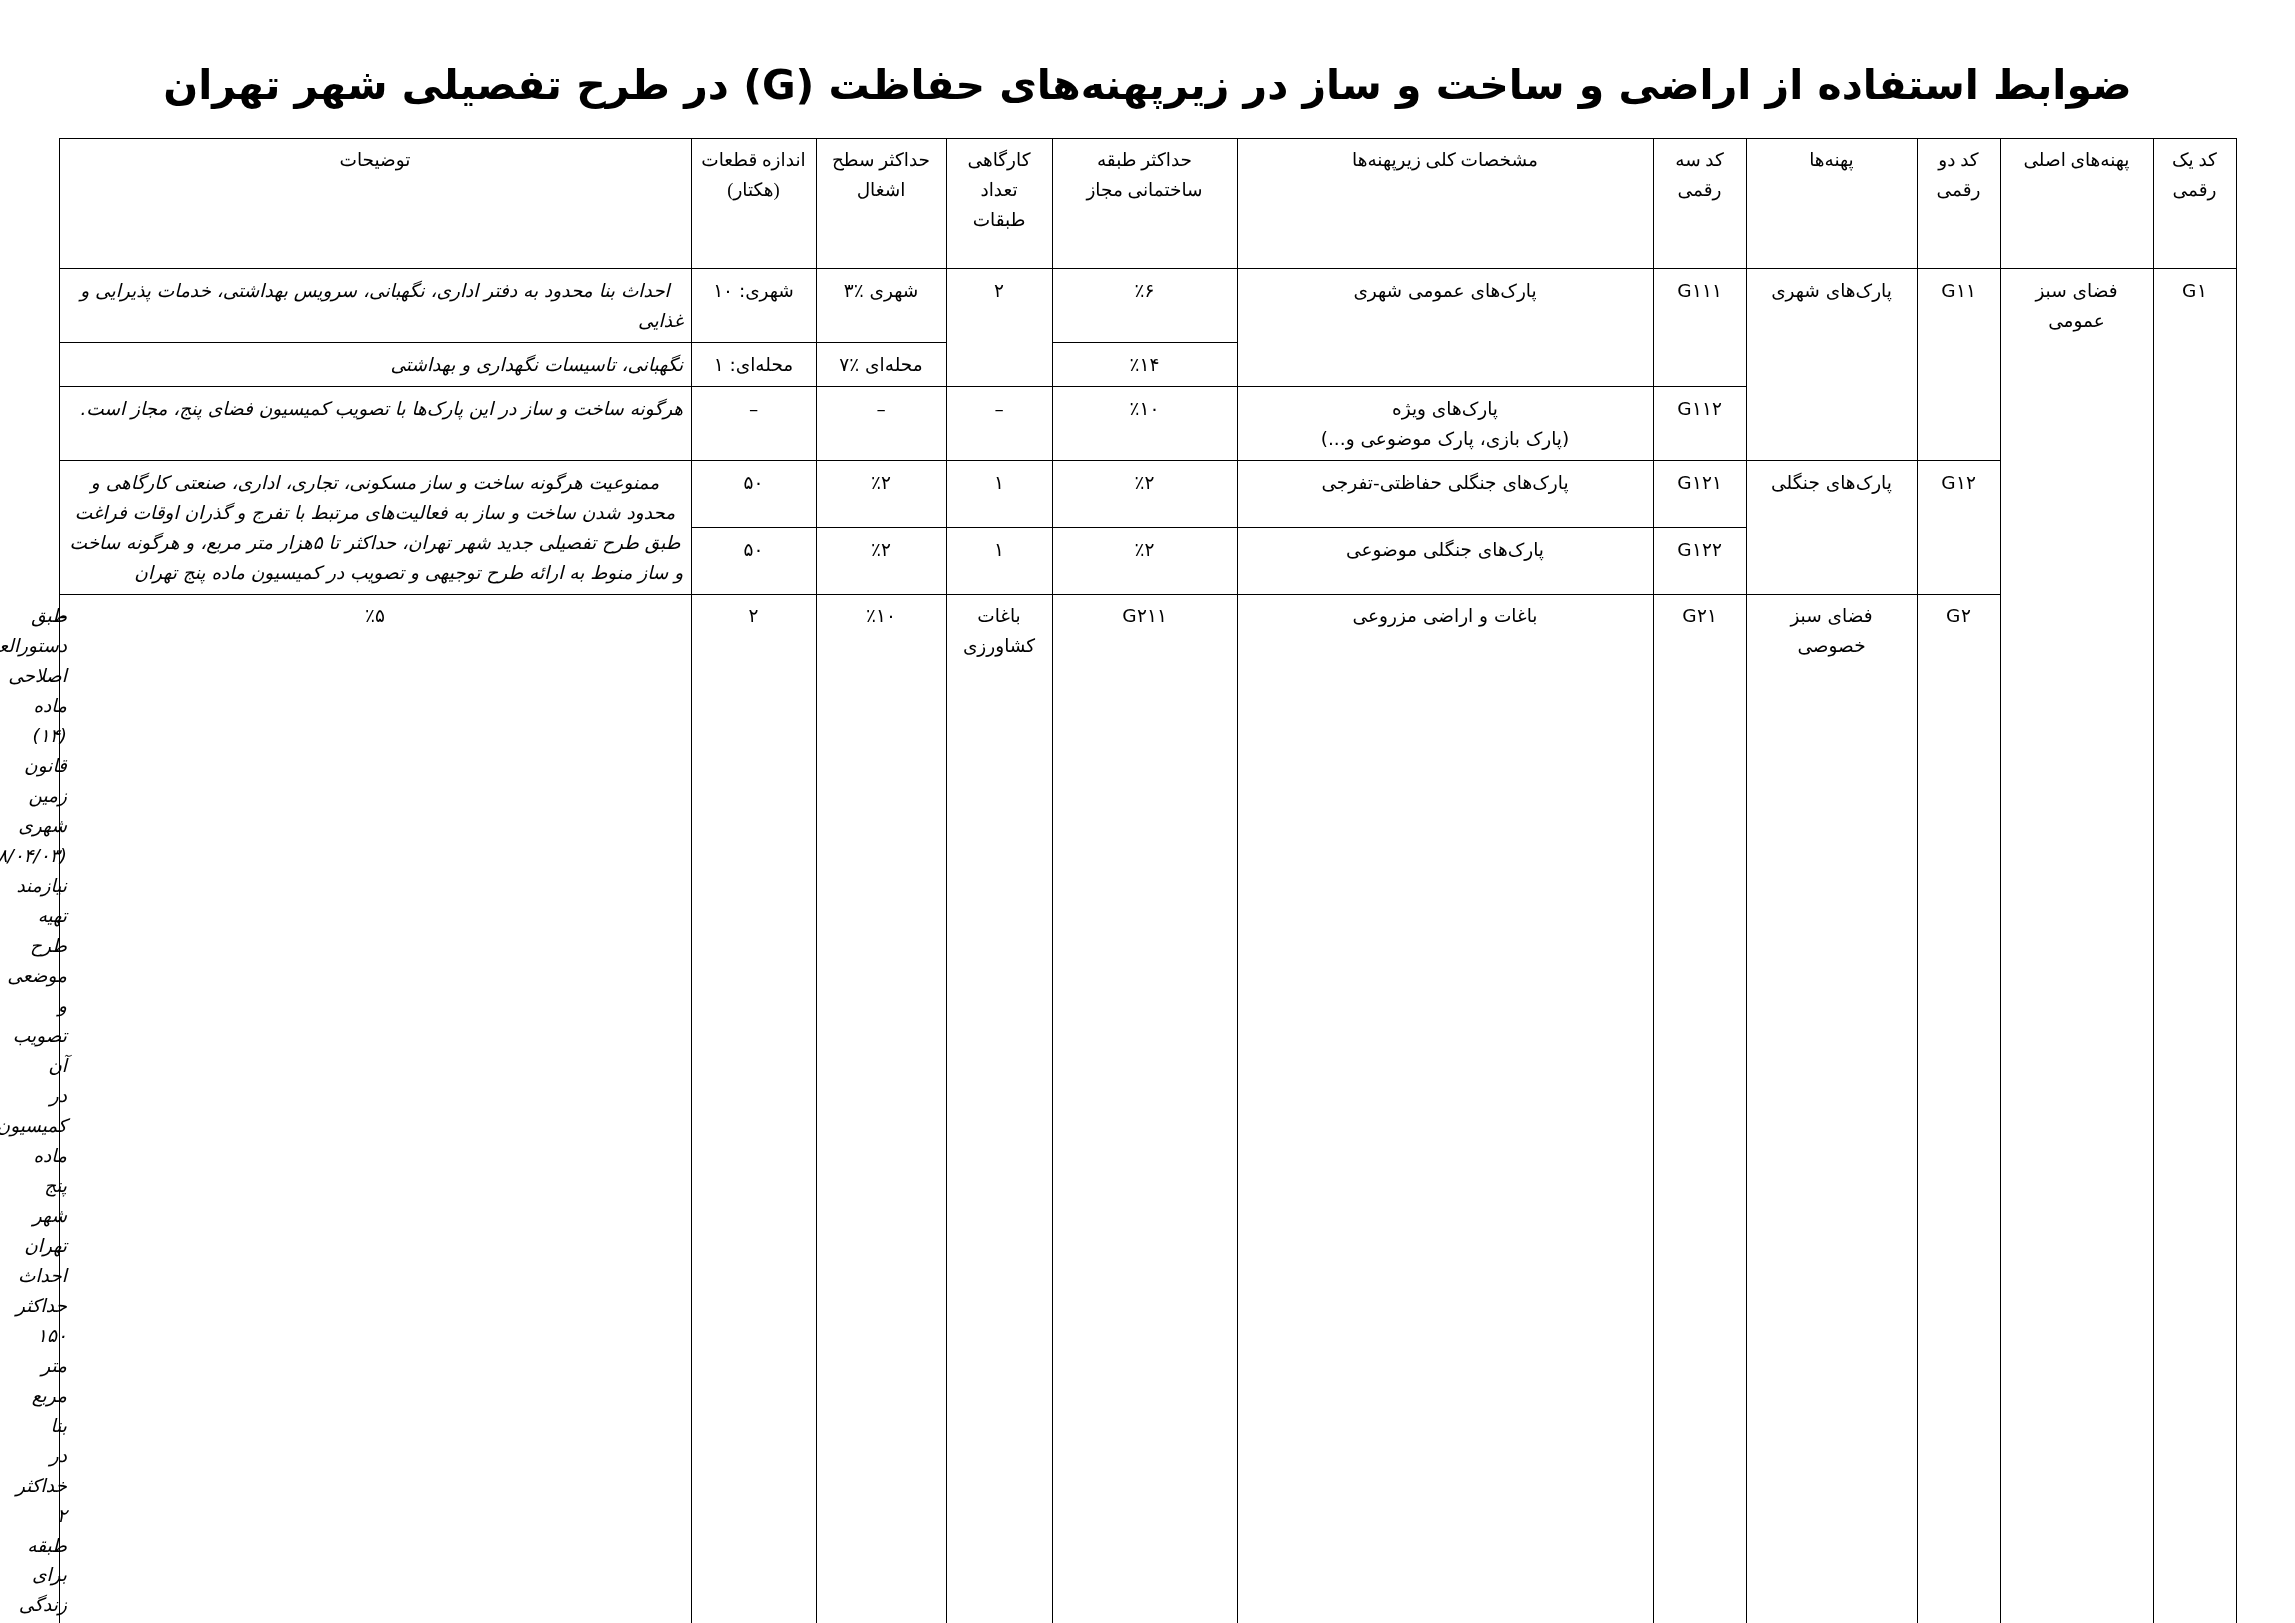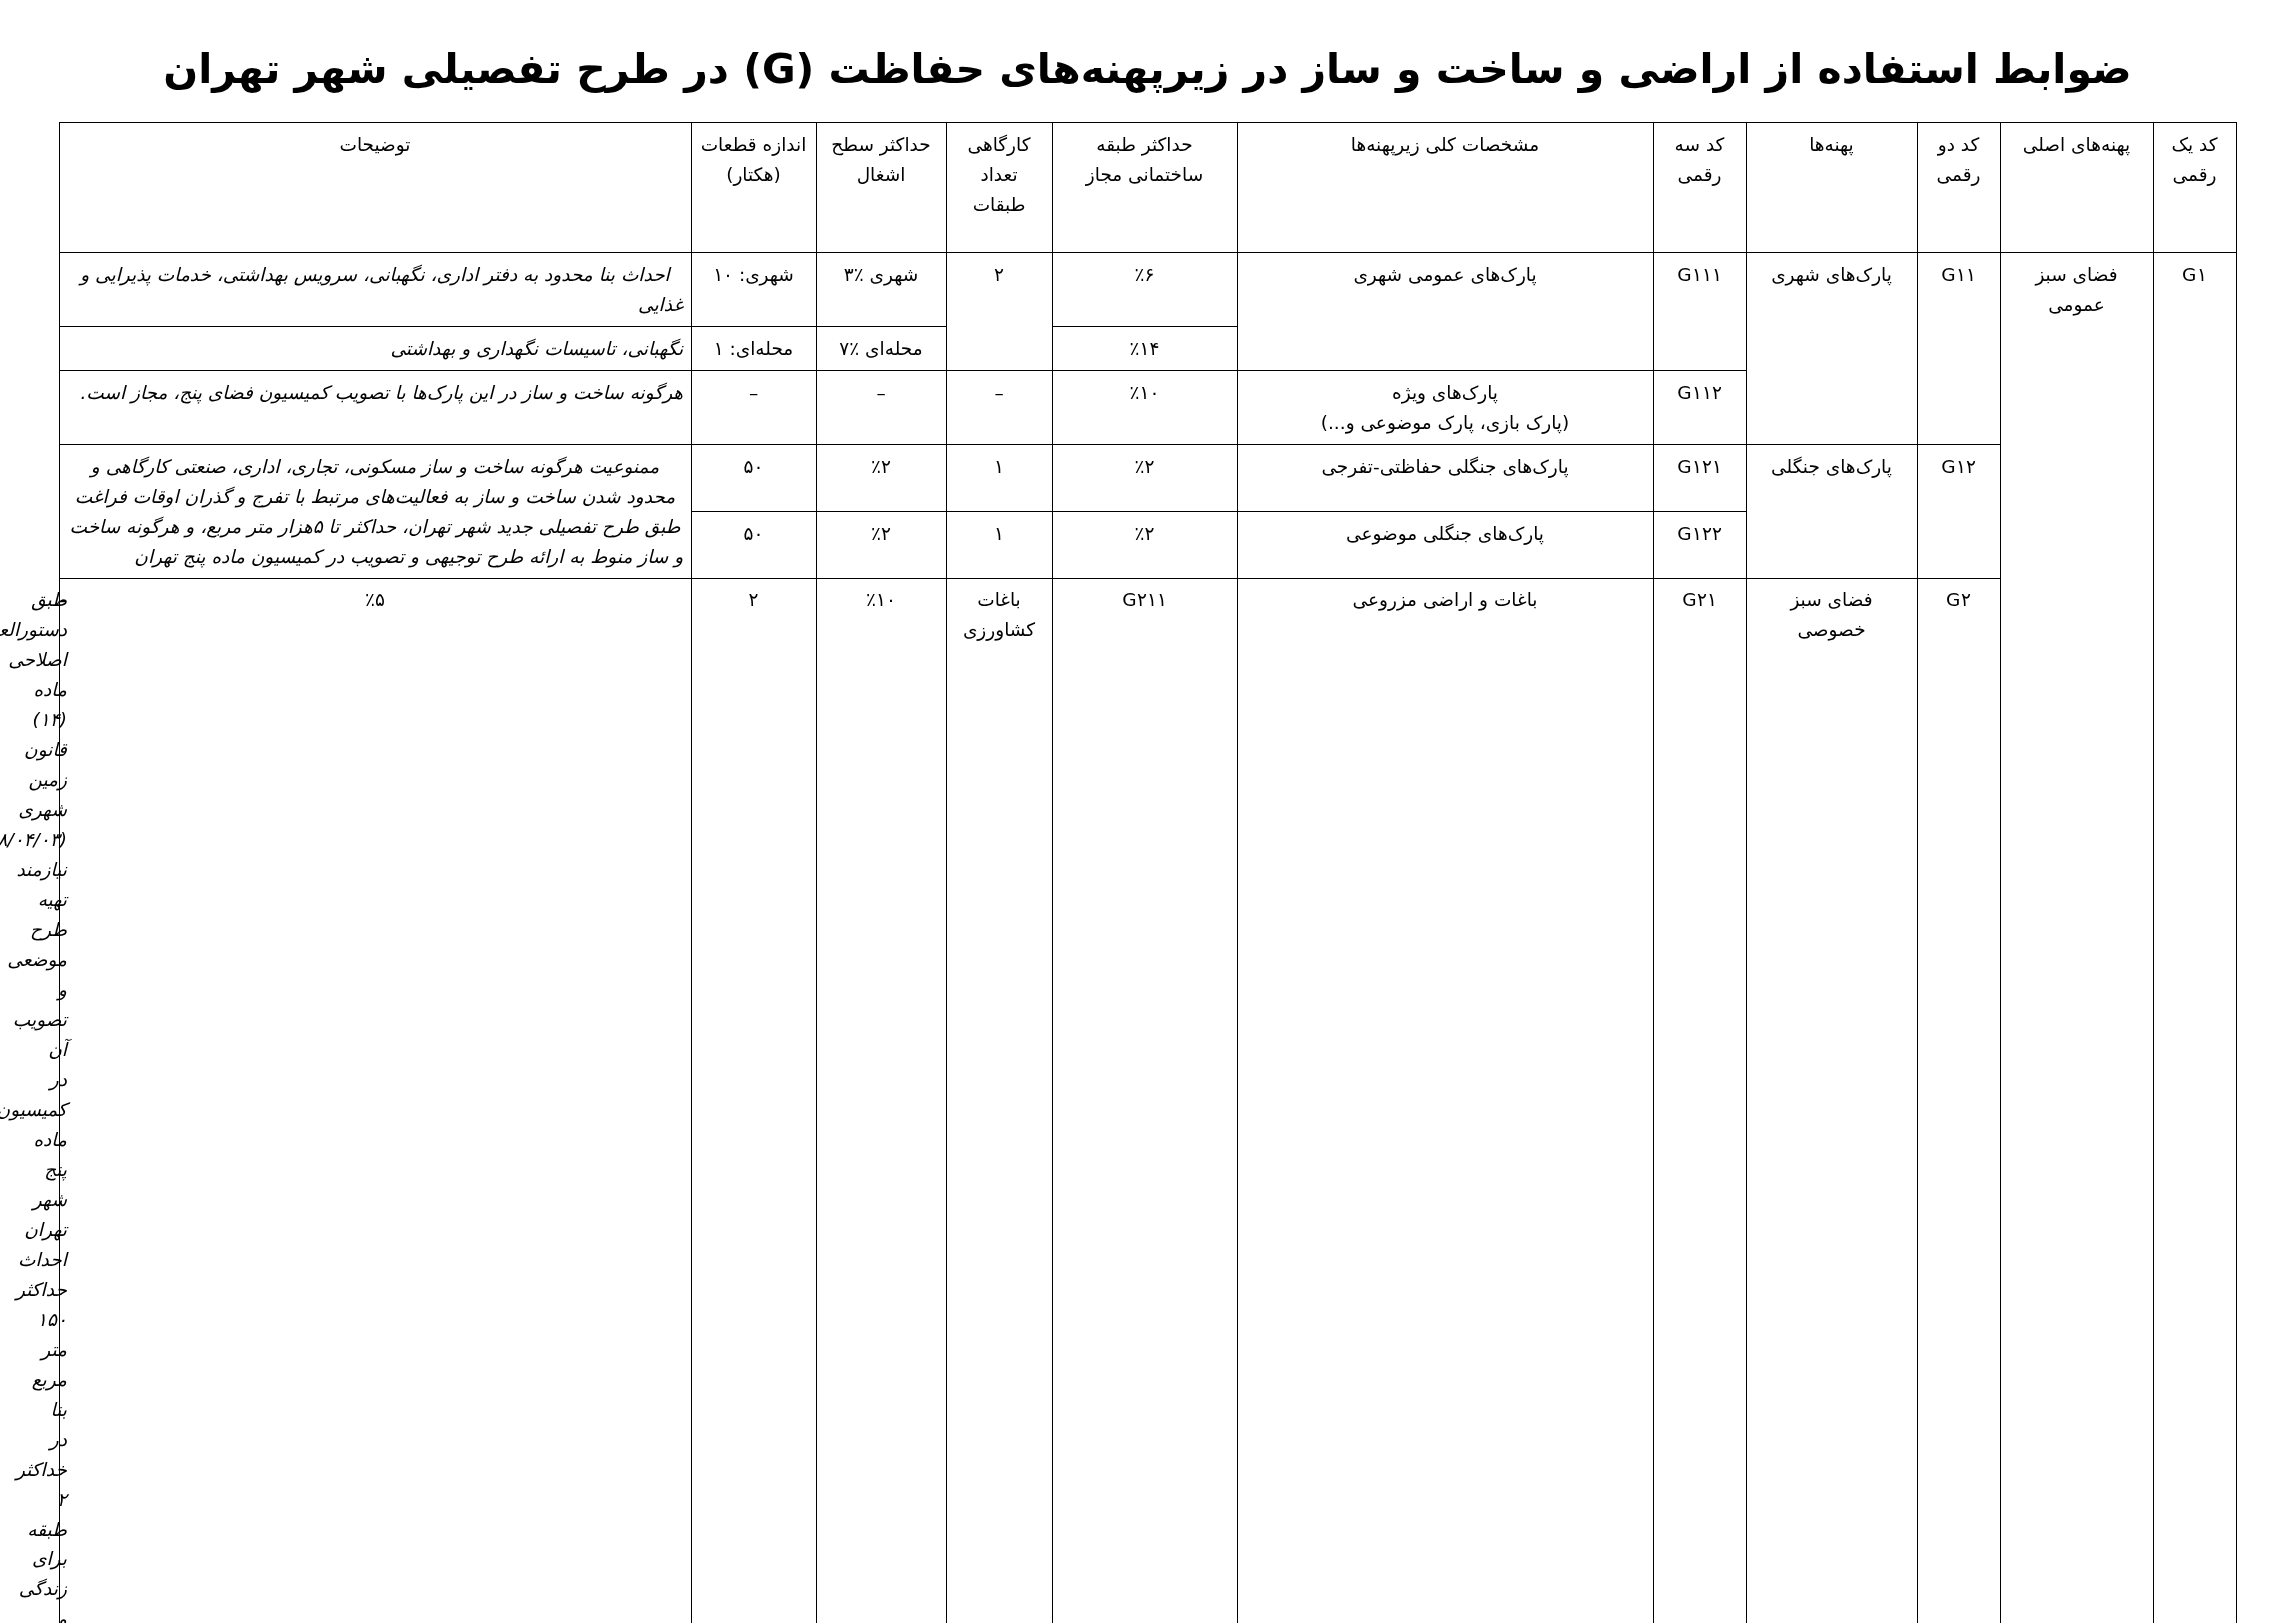--- a/index.html
+++ b/index.html
@@ -20,21 +20,21 @@
     height: 1623px;
     box-sizing: border-box;
     padding: 0;
     position: relative;
   }
   .doc-title {
     text-align: center;
     font-size: 41px;
     font-weight: bold;
     line-height: 1.25;
-    padding-top: 44px;
+    padding-top: 60px;
     padding-bottom: 27px;
     direction: rtl;
     letter-spacing: 0;
   }
   table.zoning {
     border-collapse: collapse;
     margin: 0 auto;
     width: 2177px;
     table-layout: fixed;
     direction: rtl;
@@ -50,20 +50,21 @@
     background: #ffffff;
   }
   thead th {
     vertical-align: middle;
     text-align: center;
     font-weight: normal;
     font-size: 19.4px;
     line-height: 1.55;
     height: 116px;
     padding: 4.6px 3.7px;
+    font-family: Liberation Serif, serif;
   }
   th.codecol, td.codecol {
     background: #d9e3c3;
     font-weight: bold;
   }
   td.codecol {
     vertical-align: middle;
     font-size: 21px;
     font-weight: bold;
     letter-spacing: 0.5px;

